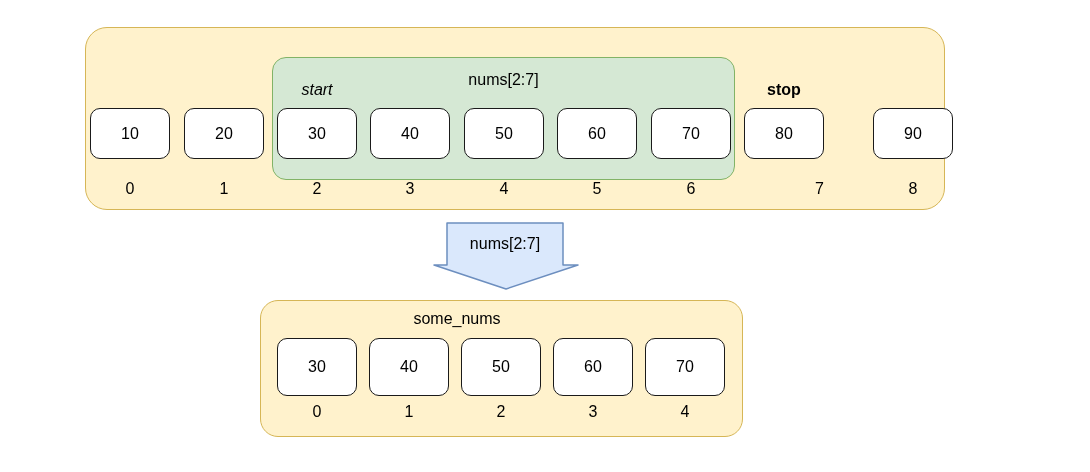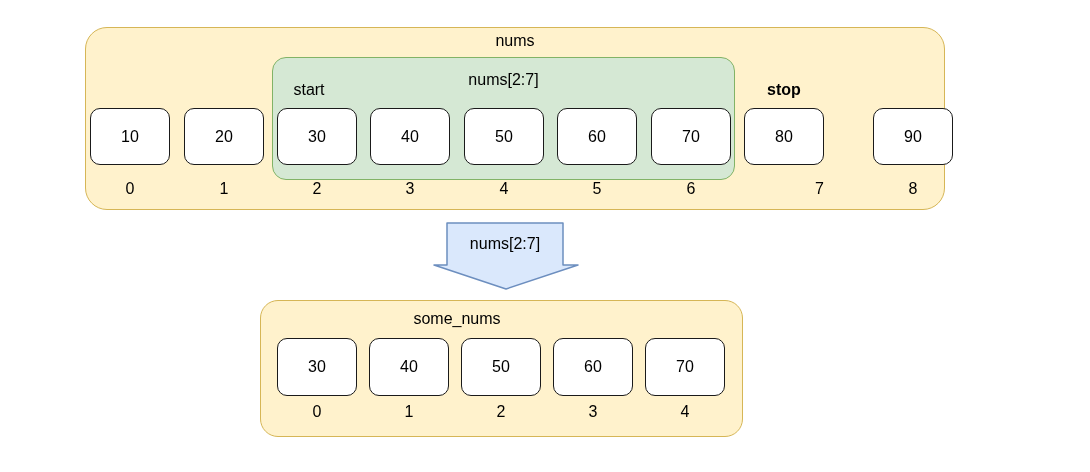--- a/index.html
+++ b/index.html
@@ -37,26 +37,26 @@
   .slice-region {
     left: 272px; top: 57px; width: 463px; height: 123px;
     background: var(--slice-fill);
     border: 1px solid var(--slice-stroke);
     border-radius: 14px;
   }
 
   .lbl { text-align: center; line-height: 18px; white-space: nowrap; }
   .lbl.nums-title      { left: 85px;  top: 32px;  width: 860px; }
   .lbl.slice-title     { left: 272px; top: 71px;  width: 463px; }
-  .lbl.start-lbl       { left: 269px; top: 81px;  width: 80px; }
+  .lbl.start-lbl       { left: 277px; top: 81px;  width: 80px; font-style: italic; }
   .lbl.stop-lbl        { left: 744px; top: 81px;  width: 80px; font-weight: bold; }
   .lbl.some-nums-title { left: 260px; top: 310px; width: 394px; }
 
   .cell {
-    width: 80px; height: 57px;
+    width: 80px; height: 51px;
     background: var(--cell-fill);
     border: 1.4px solid var(--cell-stroke);
     border-radius: 10px;
     display: flex; align-items: center; justify-content: center;
   }
   .row-top .cell    { top: 108px; }
   .row-bottom .cell { top: 338px; height: 58px; }
 
   .idx { width: 80px; text-align: center; }
   .row-top .idx    { top: 180px; }
@@ -78,21 +78,20 @@
     stroke-linejoin: round;
   }
   .lbl.arrow-lbl { left: 447px; top: 235px; width: 116px; }
 </style>
 </head>
 <body>
 
 <div class="scene">
 
   <div class="abs container top"></div>
-  <div class="abs lbl nums-title">nums</div>
 
   <div class="abs slice-region"></div>
   <div class="abs lbl slice-title">nums[2:7]</div>
   <div class="abs lbl start-lbl">start</div>
   <div class="abs lbl stop-lbl">stop</div>
 
   <div class="row-top">
     <div class="abs cell t0">10</div>
     <div class="abs cell t1">20</div>
     <div class="abs cell t2">30</div>

